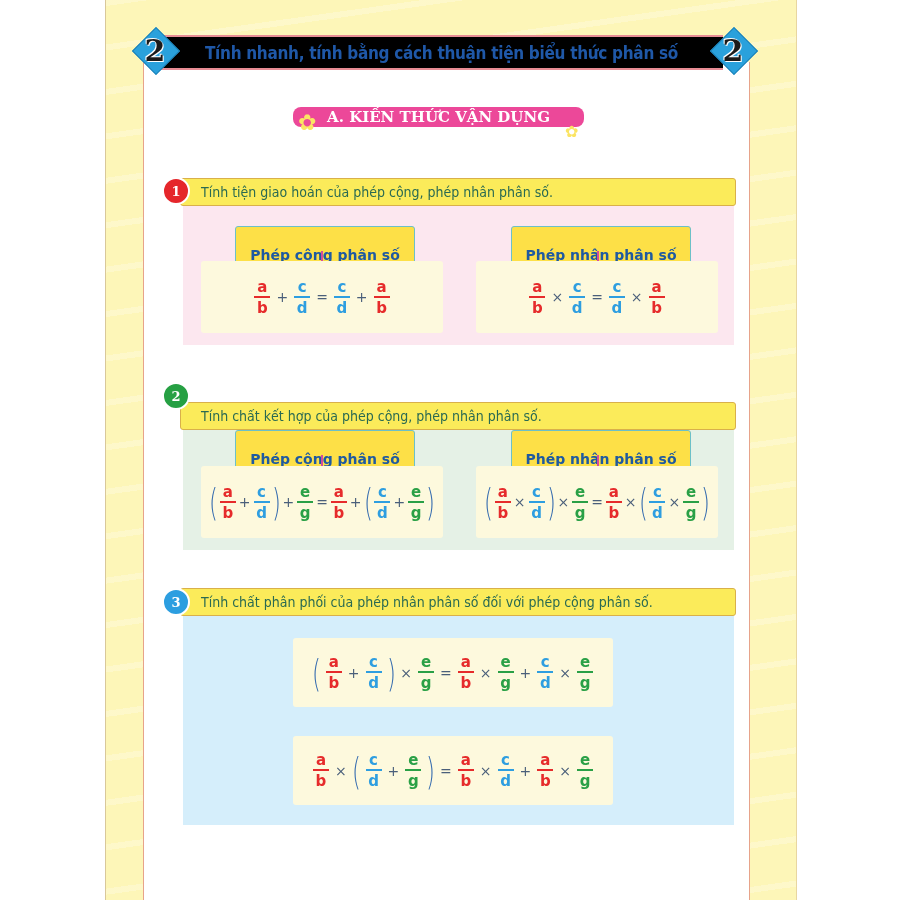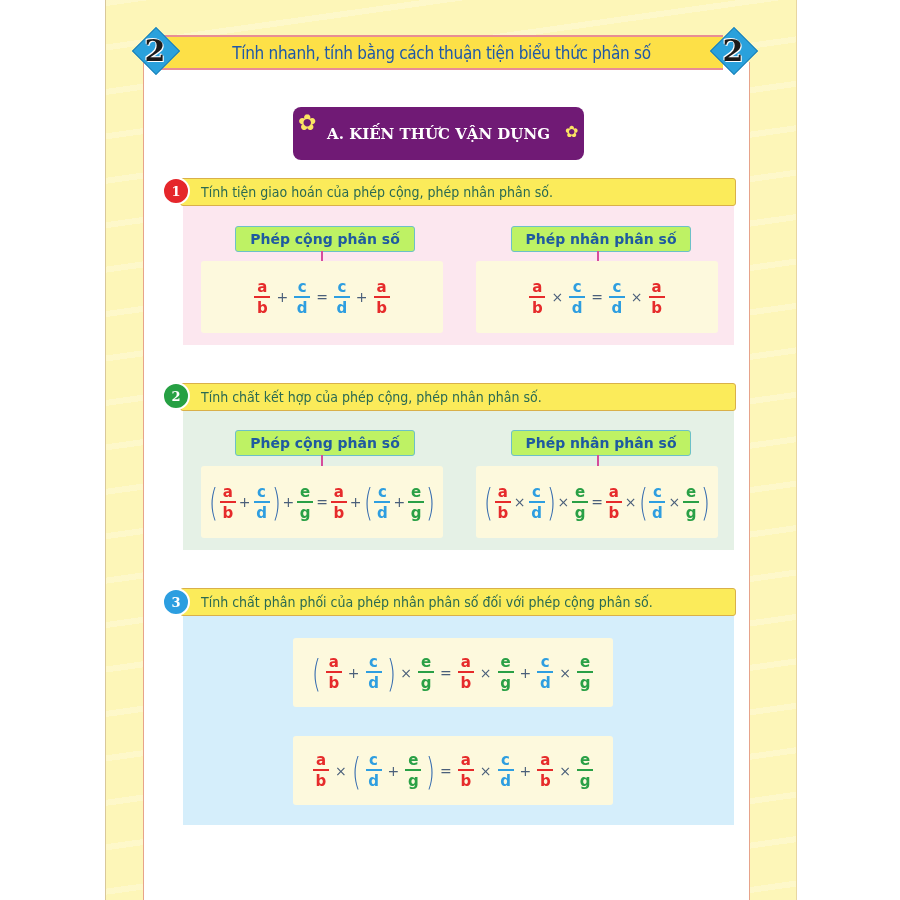--- a/index.html
+++ b/index.html
@@ -6,44 +6,44 @@
   body { width:900px; height:900px; background:#ffffff; position:relative; overflow:hidden;
          font-family:"DejaVu Sans", sans-serif; }
   .page { position:absolute; left:105px; top:0; width:690px; height:900px;
           background:#fdf6b8;
           background-image:
             repeating-linear-gradient(172deg, rgba(255,255,255,0.25) 0 6px, rgba(0,0,0,0) 6px 44px);
           border-left:1px solid #d9c89a; border-right:1px solid #e8d6a0; }
   .inner { position:absolute; left:143px; top:62px; width:605px; height:838px; background:#ffffff;
            border-left:1px solid #e7a38a; border-right:1px solid #e7a38a; }
   .title-bar { position:absolute; left:160px; top:35px; width:563px; height:31px;
-               background:#fde047; border-top:2px solid #e88d95; border-bottom:2px solid #e88d95;
-               display:flex; align-items:center; justify-content:center; }
+               background:#000000; border-top:2px solid #e88d95; border-bottom:2px solid #e88d95;
+               display:flex; align-items:center; justify-content:center;font-weight:bold; }
   .title-text { color:#1f58a8; font-size:17px; font-family:"DejaVu Sans Condensed","DejaVu Sans", sans-serif;
                 letter-spacing:-0.3px; }
   .diamond { position:absolute; width:32px; height:32px; transform:rotate(45deg);
              background:#2aa1dc; border:1px solid #1c7fb5; }
   .diamond-num { position:absolute; width:46px; height:46px; display:flex; align-items:center;
                  justify-content:center; font-family:"DejaVu Serif", serif; font-weight:bold;
                  font-size:30px; color:#1a1a1a; text-shadow:0 0 1px #fff, 1px 1px 0 #fff, -1px -1px 0 #fff; }
-  .section-a { position:absolute; left:293px; top:107px; width:291px; height:53px; background:#701a75;
+  .section-a { position:absolute; left:293px; top:107px; width:291px; height:20px; background:#ec4899;
                border-radius:8px; display:flex; align-items:center; justify-content:center; }
   .section-a-text { color:#ffffff; font-family:"DejaVu Serif", serif; font-weight:bold; font-size:15px; }
   .flower { position:absolute; font-size:18px; color:#fbe463; line-height:1; }
   .head-bar { position:absolute; left:180px; width:554px; height:26px; background:#fbeb5a;
               border:1px solid #d9b04a; border-radius:3px; display:flex; align-items:center; }
   .head-text { color:#2a6a52; font-size:14px; padding-left:20px; white-space:nowrap;
                font-family:"DejaVu Sans Condensed","DejaVu Sans", sans-serif; }
   .num-badge { position:absolute; width:24px; height:24px; border-radius:50%; color:#fff;
                font-family:"DejaVu Serif", serif; font-weight:bold; font-size:13px;
                display:flex; align-items:center; justify-content:center; border:2px solid #fff; }
   .panel { position:absolute; left:183px; width:551px; }
-  .label-box { position:absolute; height:24px; background:#bef264; border:1px solid #6cc0c8;
+  .label-box { position:absolute; height:24px; background:#fde047; border:1px solid #6cc0c8;
                border-radius:3px; display:flex; align-items:center; justify-content:center;
-               color:#1f5aa0; font-weight:bold; font-size:14px; white-space:nowrap; padding:0 8px; }
+               color:#1f5aa0; font-weight:bold; font-size:14px; white-space:nowrap; padding:16px 8px; }
   .connector { position:absolute; width:2px; height:12px; background:#d64c9b; }
   .formula-box { position:absolute; background:#fdf9dd; border-radius:3px;
                  display:flex; align-items:center; justify-content:center; gap:6px; }
   .frac { display:inline-flex; flex-direction:column; align-items:center; font-weight:bold;
           font-size:15px; line-height:16px; font-family:"DejaVu Sans", sans-serif; }
   .frac .num { padding:0 1px; }
   .frac .bar { height:2px; width:16px; margin:1px 0 2px 0; }
   .op { color:#4a5f7a; font-size:14px; font-family:"DejaVu Sans", sans-serif; }
   .paren { font-size:38px; color:#3a6fb0; font-weight:300; line-height:1; transform:scaleX(0.6);
            display:inline-block; margin:0 -4px; font-family:"DejaVu Sans", sans-serif; }
@@ -127,21 +127,21 @@
     </span>
   <span class="op">×</span>
   <span class="frac red">
       <span class="num">a</span>
       <span class="bar"></span>
       <span>b</span>
     </span>
 </div>
 
 <div class="panel" style="top:410px;height:140px;background:#e5f1e6;"></div>
-<div class="head-bar" style="top:383px;">
+<div class="head-bar" style="top:402px;">
   <span class="head-text">Tính chất kết hợp của phép cộng, phép nhân phân số.</span>
 </div>
 <div class="num-badge" style="left:162px;top:382px;background:#26a043;">2</div>
 
 <div class="label-box" style="left:235px;top:430px;width:162px;">Phép cộng phân số</div>
 <div class="connector" style="left:321px;top:455px;"></div>
 <div class="formula-box" style="left:201px;top:466px;width:242px;height:72px;gap:3px;">
   <span class="paren">(</span>
   <span class="frac red">
       <span class="num">a</span>

